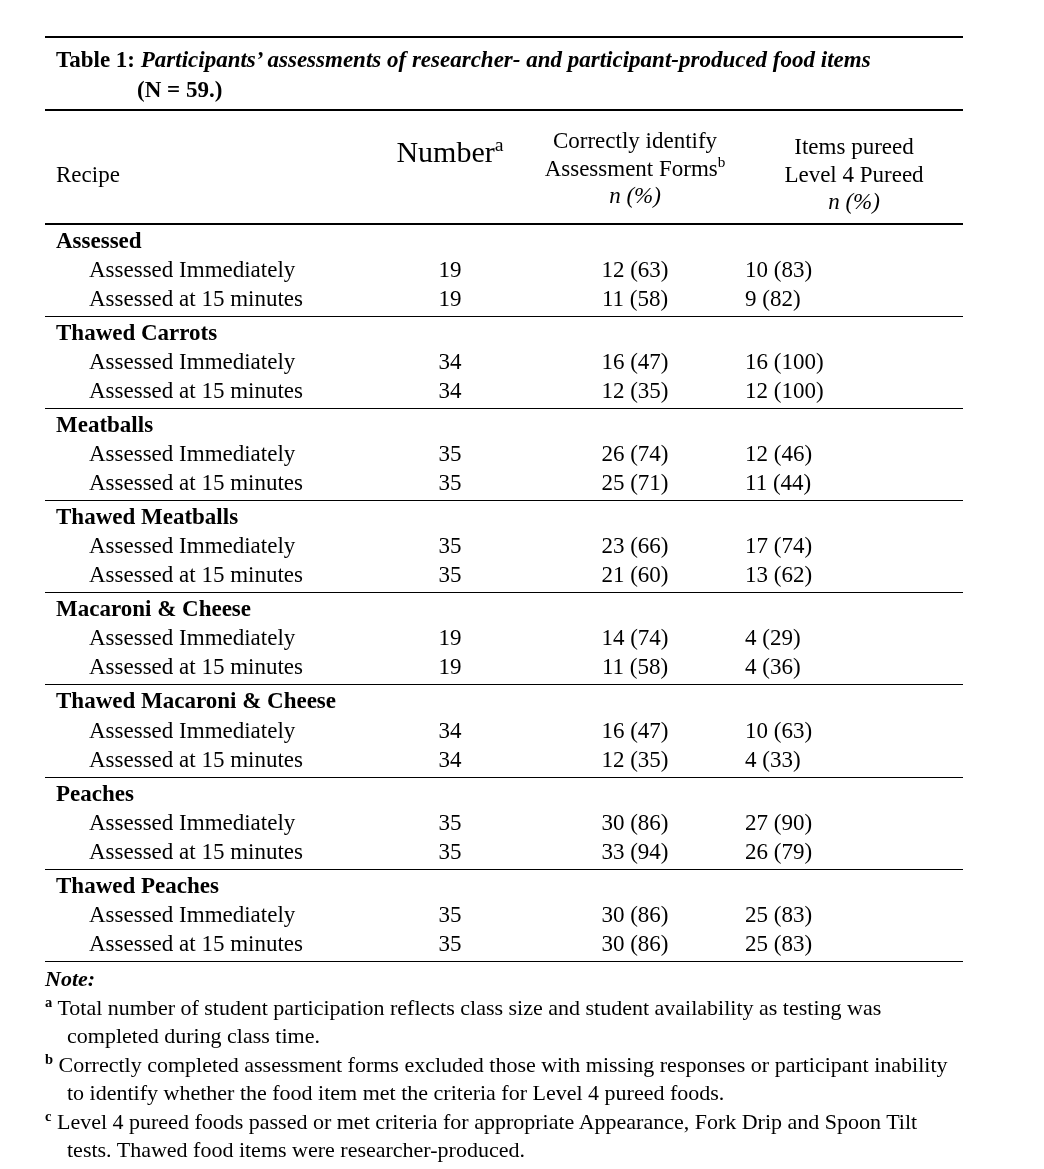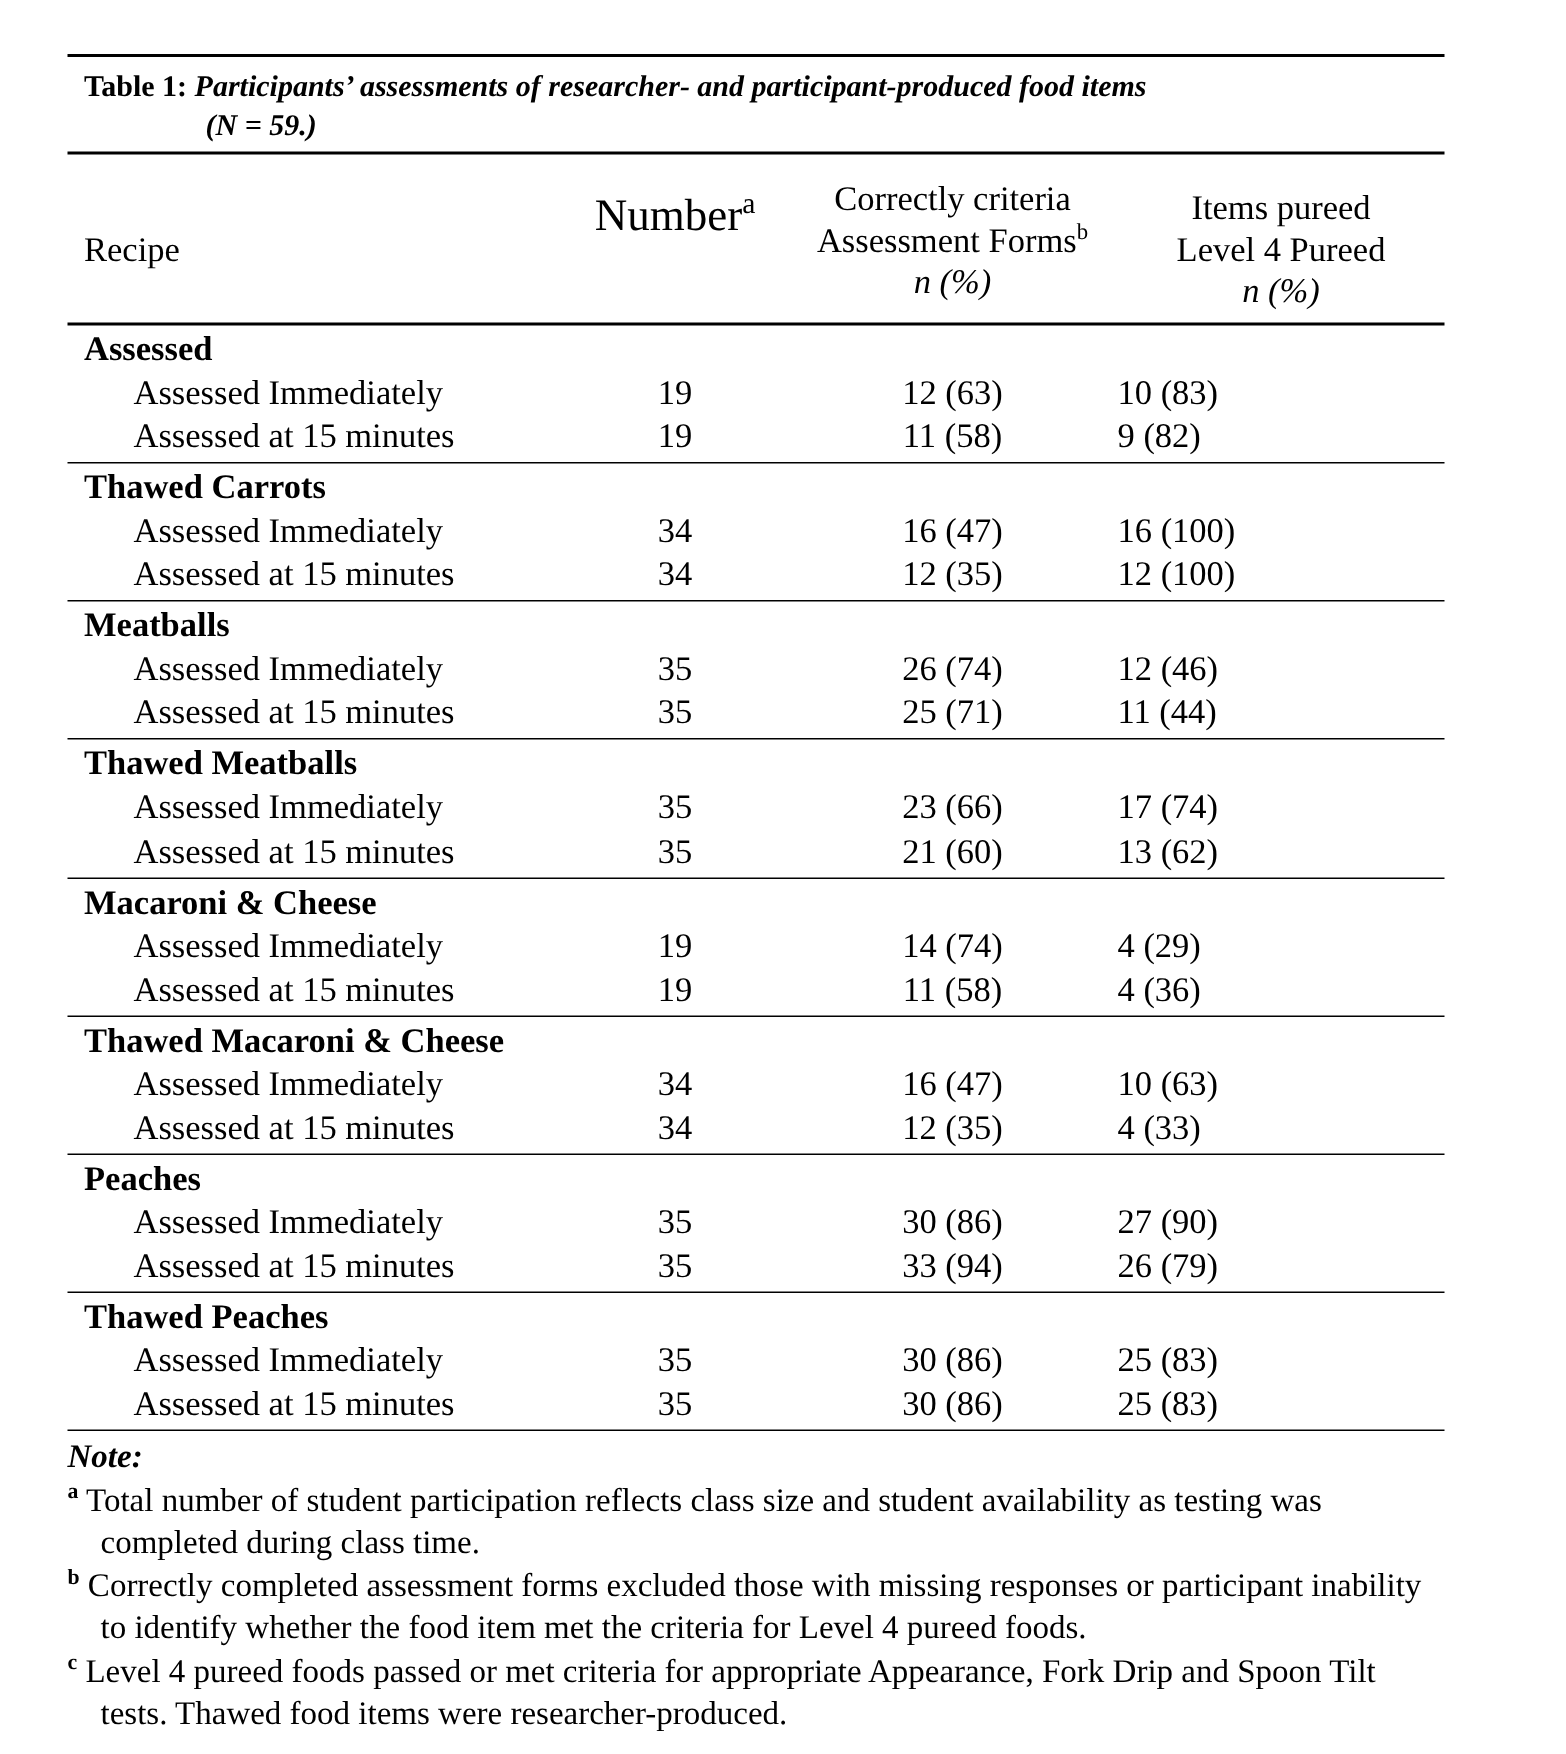--- a/index.html
+++ b/index.html
@@ -32,41 +32,40 @@
   
   .rule {
     width: 100%;
     border-top: 2px solid #000;
     height: 0;
   }
 
   
   .title-block {
     padding: 7px 0 4px 0;
-    font-size: 20px;
+    font-size: 23px;
     line-height: 1.30;
   }
   .title-line {
     display: block;
     padding-left: 11px;
     white-space: nowrap;
   }
   .title-label {
     font-weight: bold;
     font-style: normal;
   }
   .title-main {
     font-weight: bold;
     font-style: italic;
   }
   .title-line2 {
     display: block;
     padding-left: 92px;
     font-weight: bold;
-    font-style: italic;
   }
 
   
   .thead {
     display: flex;
     align-items: flex-end;
     padding: 3px 0 5px 0;
     min-height: 112px;
   }
   .col-recipe  { width: 330px; }
@@ -180,21 +179,21 @@
     </div>
 
     <div class="rule"></div>
 
     <div class="thead">
       <div class="col-recipe">Recipe</div>
       <div class="col-number">
         <span>Number</span><sup>a</sup>
       </div>
       <div class="col-forms">
-        <div>Correctly criteria</div>
+        <div>Correctly identify</div>
         <div><span>Assessment Forms</span><sup>b</sup></div>
         <div class="npct">n (%)</div>
       </div>
       <div class="col-items">
         <div>Items pureed</div>
         <div>Level 4 Pureed</div>
         <div class="npct">n (%)</div>
       </div>
     </div>
 

